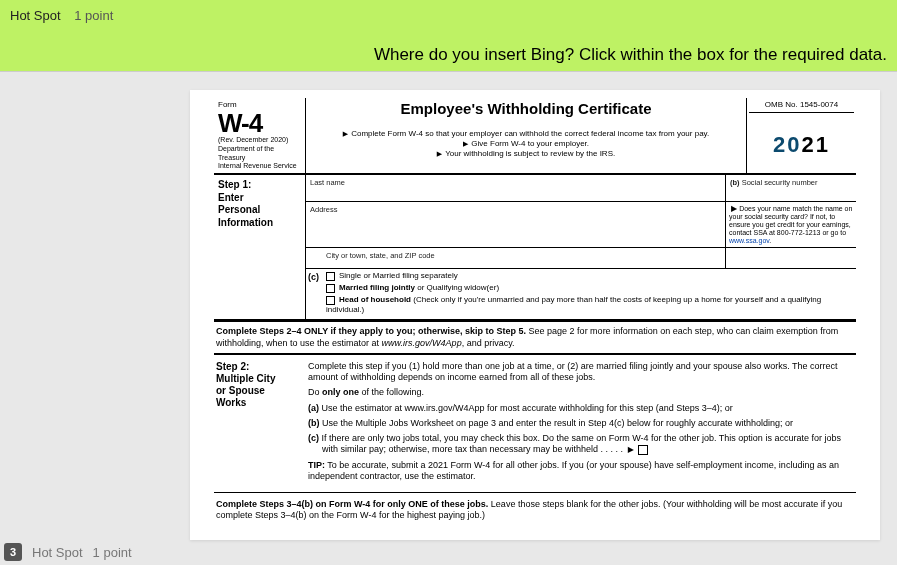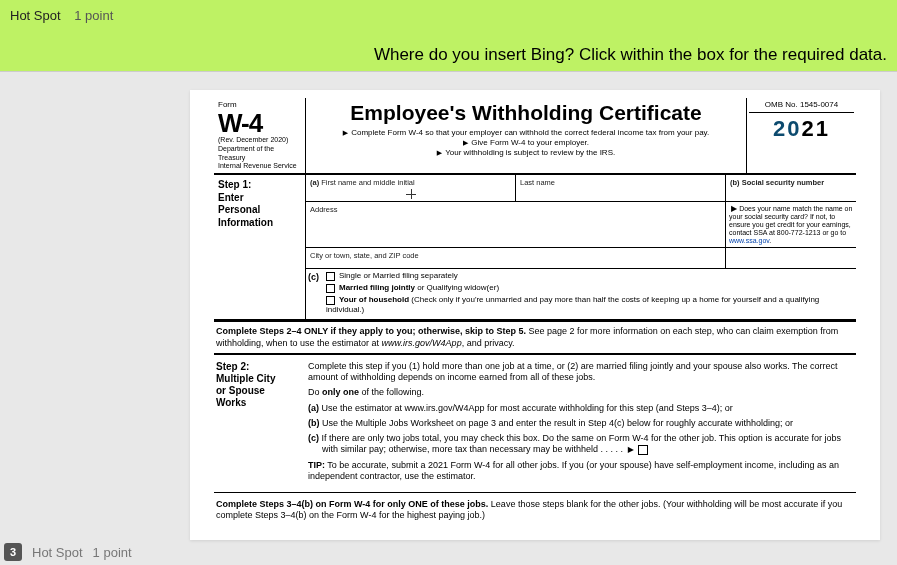--- a/index.html
+++ b/index.html
@@ -42,61 +42,61 @@
     }
 
     
     .top-row { display: flex; border-bottom: 2px solid #000; }
     .form-left { width: 92px; border-right: 1px solid #000; padding: 2px 4px; }
     .form-left .form-label { font-size: 8px; }
     .form-left .w4 { font-size: 26px; font-weight: 900; letter-spacing: -1px; line-height: 1; }
     .form-left .rev, .form-left .dept { font-size: 7px; }
 
     .form-mid { flex: 1; text-align: center; padding: 2px 6px; }
-    .form-mid .title { font-size: 21px; font-weight: 900; margin-bottom: 2px; }
+    .form-mid .title { font-size: 15px; font-weight: 900; margin-bottom: 10px; }
     .form-mid .inst { font-size: 8px; }
     .form-mid .inst .tri::before { content: "▶"; font-size: 7px; margin-right: 3px; }
 
     .form-right { width: 110px; border-left: 1px solid #000; text-align: center; padding: 2px; }
-    .form-right .omb { font-size: 8px; border-bottom: 1px solid #000; padding-bottom: 2px; margin-bottom: 2px; }
+    .form-right .omb { font-size: 8px; border-bottom: 1px solid #000; padding-bottom: 2px; margin-bottom: 18px; }
     .form-right .year { font-size: 22px; font-weight: 900; letter-spacing: 2px; }
     .form-right .year .blue { color: #0c4a6e; }
 
     
     .step1-row { display: flex; border-bottom: 2px solid #000; }
     .step1-label { width: 92px; padding: 4px 4px; font-size: 10px; font-weight: 700; border-right: 1px solid #000; }
     .step1-label .st { display:block; }
     .step1-fields { flex: 1; }
 
     .row-a { display: flex; border-bottom: 1px solid #000; }
     .cell { padding: 2px 4px; }
     .cell-label { font-size: 7.5px; color: #222; }
     .first-name { flex: 1.2; border-right: 1px solid #000; min-height: 26px; position: relative; }
     .last-name { flex: 1.2; border-right: 1px solid #000; min-height: 26px; }
     .ssn { width: 130px; min-height: 26px; }
-    .ssn .cell-label { font-weight: 700; }
+    .ssn .cell-label { font-weight: 400; }
     .first-name .cursor {
       position: absolute; left: 50%; top: 14px;
       width: 10px; height: 10px;
       transform: translateX(-50%);
     }
     .first-name .cursor::before,
     .first-name .cursor::after {
       content:""; position:absolute; background:#333;
     }
     .first-name .cursor::before { left:0; right:0; top:50%; height:1px; }
     .first-name .cursor::after  { top:0; bottom:0; left:50%; width:1px; }
 
     .row-b { display: flex; border-bottom: 1px solid #000; }
     .addr { flex: 1; border-right: 1px solid #000; min-height: 20px; }
     .side-note { width: 130px; font-size: 7px; padding: 2px 3px; line-height: 1.15; }
     .side-note a { color: #0645ad; text-decoration: none; }
 
     .row-bc { display: flex; border-bottom: 1px solid #000; }
-    .city { flex: 1; border-right: 1px solid #000; min-height: 20px; }
+    .city { flex: 1; border-right: 1px solid #000; min-height: 20px; margin-left: 16px; }
 
     .row-c { display: flex; min-height: 40px; }
     .c-pad { width: 16px; border-right: none; padding: 3px 2px; font-weight:700; }
     .c-opts { flex: 1; padding: 2px 4px; font-size: 8px; }
     .chk {
       display: inline-block; width: 9px; height: 9px;
       border: 1px solid #000; margin-right: 4px; vertical-align: middle;
     }
     .opt { margin-bottom: 2px; }
 
@@ -166,24 +166,20 @@
 
   <div class="step1-row">
     <div class="step1-label">
       <span class="st">Step 1:</span>
       <span class="st">Enter</span>
       <span class="st">Personal</span>
       <span class="st">Information</span>
     </div>
     <div class="step1-fields">
       <div class="row-a">
-        <div class="cell first-name">
-          <span class="cell-label"><strong>(a)</strong> <span>First name and middle initial</span></span>
-          <span class="cursor"></span>
-        </div>
         <div class="cell last-name">
           <span class="cell-label">Last name</span>
         </div>
         <div class="cell ssn">
           <span class="cell-label"><strong>(b)</strong> <span>Social security number</span></span>
         </div>
       </div>
       <div class="row-b">
         <div class="cell addr">
           <span class="cell-label">Address</span>
@@ -196,21 +192,21 @@
         <div class="cell city">
           <span class="cell-label">City or town, state, and ZIP code</span>
         </div>
         <div style="width:130px"></div>
       </div>
       <div class="row-c">
         <div class="c-pad">(c)</div>
         <div class="c-opts">
           <div class="opt"><span class="chk"></span><span>Single or Married filing separately</span></div>
           <div class="opt"><span class="chk"></span><strong>Married filing jointly </strong><span>or Qualifying widow(er)</span></div>
-          <div class="opt"><span class="chk"></span><strong>Your of household </strong><span>(Check only if you're unmarried and pay more than half the costs of keeping up a home for yourself and a qualifying individual.)</span></div>
+          <div class="opt"><span class="chk"></span><strong>Head of household </strong><span>(Check only if you're unmarried and pay more than half the costs of keeping up a home for yourself and a qualifying individual.)</span></div>
         </div>
       </div>
     </div>
   </div>
 
   <div class="mid-note">
     <strong>Complete Steps 2–4 ONLY if they apply to you; otherwise, skip to Step 5.</strong><span> See page 2 for more information on each step, who can claim exemption from withholding, when to use the estimator at </span><em>www.irs.gov/W4App</em><span>, and privacy.</span>
   </div>
 
   <div class="step2">

